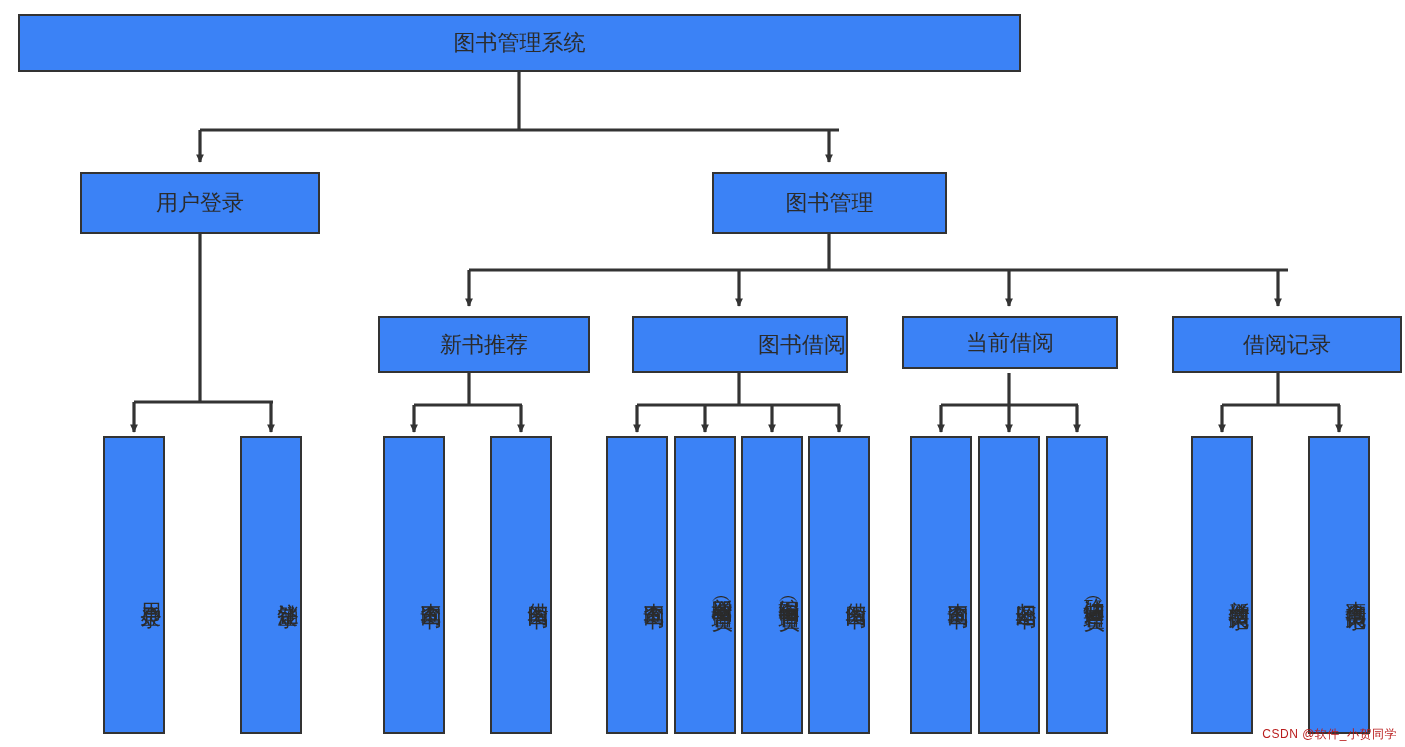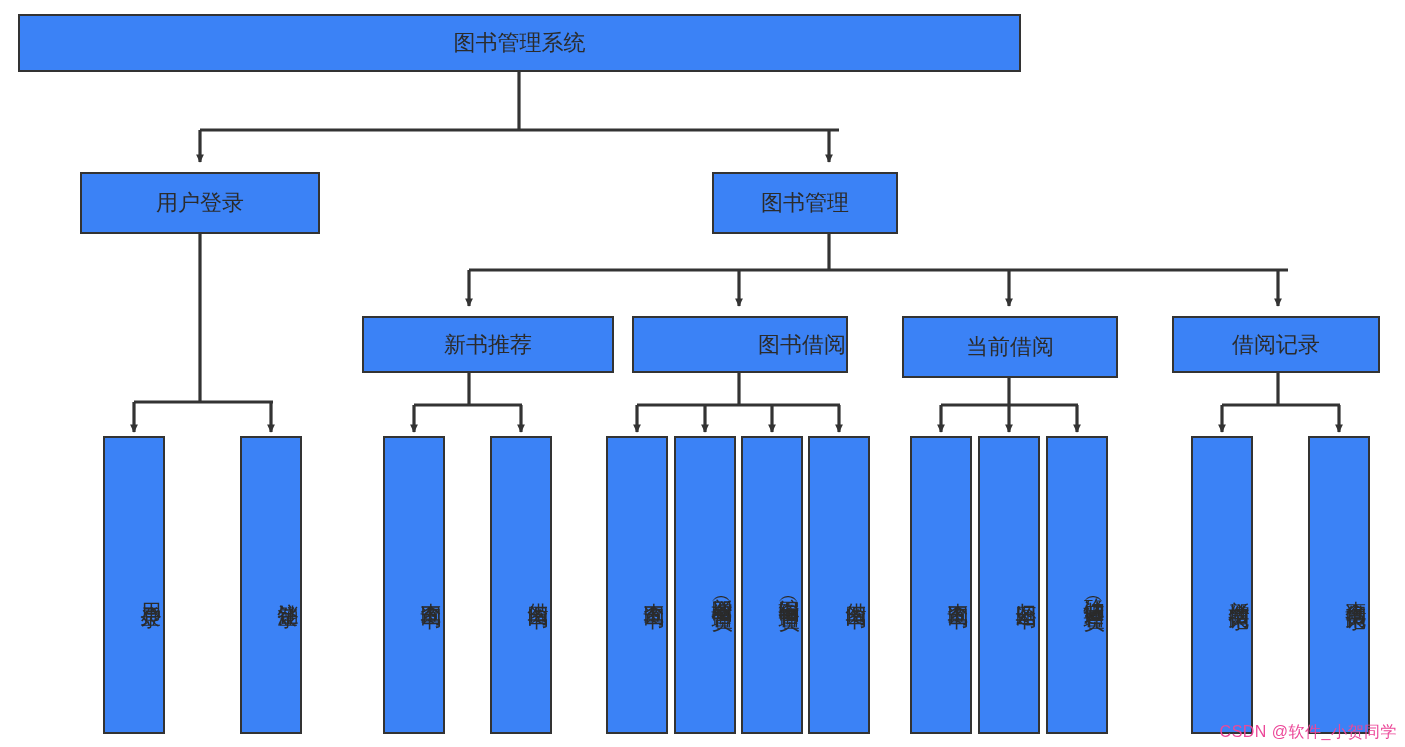--- a/index.html
+++ b/index.html
@@ -54,22 +54,22 @@
     display: block;
   }
   .node-label {
     display: block;
     white-space: pre;
   }
   #watermark {
     position: absolute;
     right: 8px;
     bottom: 4px;
-    font-size: 16px;
-    color: #ec4899;
+    font-size: 12px;
+    color: #b91c1c;
     letter-spacing: 0.5px;
     white-space: nowrap;
     pointer-events: none;
   }
 </style>
 </head>
 <body>
 
 <div id="canvas">
 
@@ -124,34 +124,34 @@
     </g>
   </svg>
 
   <div class="node h" style="left:18px; top:14px; width:1003px; height:58px;">
     <span class="node-label">图书管理系统</span>
   </div>
 
   <div class="node h" style="left:80px; top:172px; width:240px; height:62px;">
     <span class="node-label">用户登录</span>
   </div>
-  <div class="node h" style="left:712px; top:172px; width:186px; height:62px;">
+  <div class="node h" style="left:712px; top:172px; width:235px; height:62px;">
     <span class="node-label">图书管理</span>
   </div>
 
-  <div class="node h" style="left:362px; top:316px; width:252px; height:57px;">
+  <div class="node h" style="left:378px; top:316px; width:212px; height:57px;">
     <span class="node-label">新书推荐</span>
   </div>
   <div class="node h" style="left:632px; top:316px; width:216px; height:57px;justify-content:flex-end;">
     <span class="node-label">图书借阅</span>
   </div>
-  <div class="node h" style="left:902px; top:316px; width:216px; height:62px;">
+  <div class="node h" style="left:902px; top:316px; width:216px; height:53px;">
     <span class="node-label">当前借阅</span>
   </div>
-  <div class="node h" style="left:1172px; top:316px; width:208px; height:57px;">
+  <div class="node h" style="left:1172px; top:316px; width:230px; height:57px;">
     <span class="node-label">借阅记录</span>
   </div>
 
   <div class="node v" style="left:103px; top:436px; width:62px; height:298px;">
     <span class="vtext">用户登录</span>
   </div>
   <div class="node v" style="left:240px; top:436px; width:62px; height:298px;">
     <span class="vtext">注销登录</span>
   </div>
 

